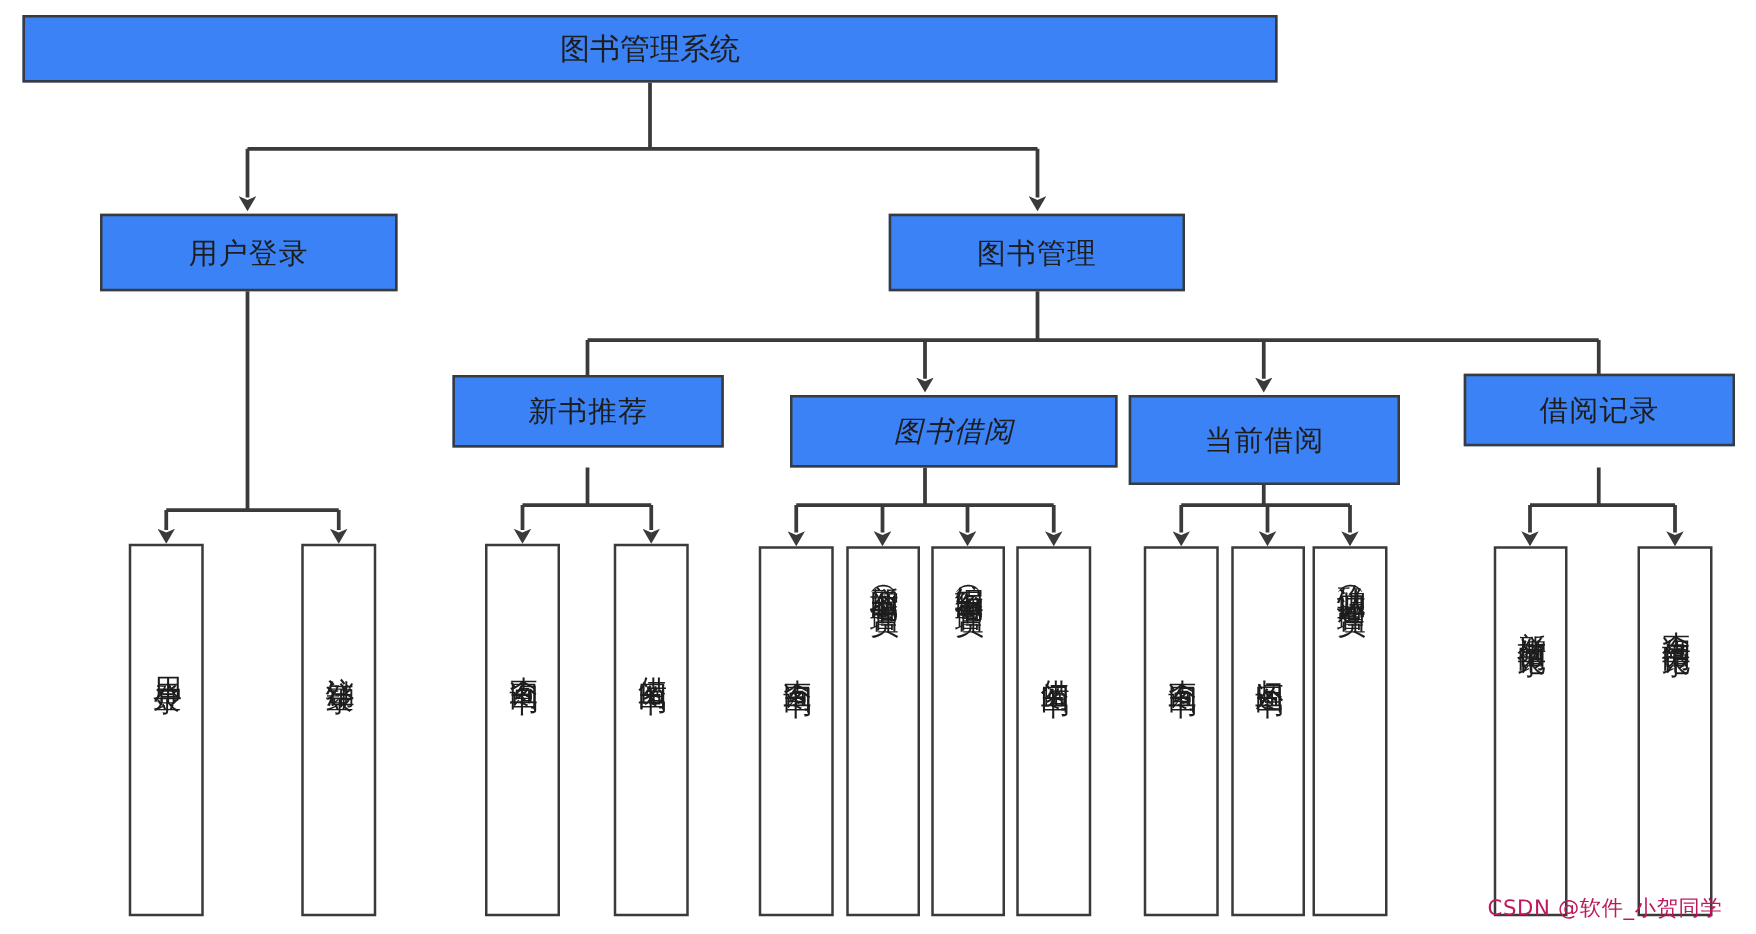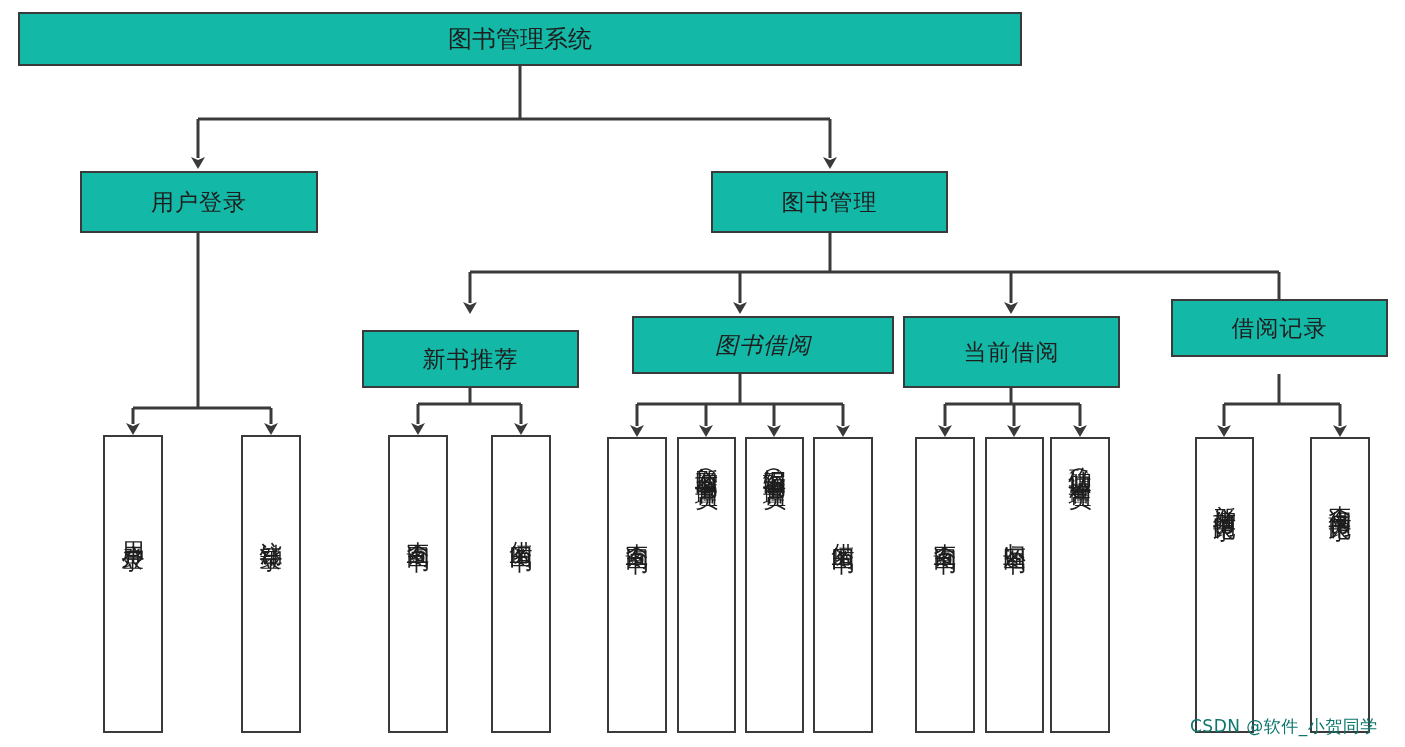--- a/index.html
+++ b/index.html
@@ -21,21 +21,21 @@
     position: absolute;
     left: 0;
     top: 0;
     width: 1405px;
     height: 747px;
     pointer-events: none;
   }
   .node {
     position: absolute;
     box-sizing: border-box;
-    background: #14b8a6;
+    background: #3b82f6;
     border: 2.5px solid #3a3a3a;
     display: flex;
     align-items: center;
     justify-content: center;
     color: #1d1d1d;
   }
   .node.horiz {
     font-size: 23px;
     letter-spacing: 1px;
   }
@@ -58,21 +58,21 @@
     text-orientation: upright;
     font-size: 23px;
     line-height: 1.18;
     letter-spacing: 3px;
     color: #1d1d1d;
     white-space: nowrap;
   }
   .watermark {
     position: absolute;
     font-size: 17px;
-    color: #0f766e;
+    color: #be185d;
     white-space: nowrap;
     letter-spacing: 0.5px;
   }
 </style>
 </head>
 <body>
 
 <div id="canvas">
 
   <svg id="wires" viewBox="0 0 1405 747">
@@ -129,21 +129,21 @@
     <span>图书管理系统</span>
   </div>
 
   <div class="node horiz" style="left:80px; top:171px; width:238px; height:62px;">
     <span>用户登录</span>
   </div>
   <div class="node horiz" style="left:711px; top:171px; width:237px; height:62px;">
     <span>图书管理</span>
   </div>
 
-  <div class="node horiz" style="left:362px; top:330px; width:217px; height:58px;font-family:Liberation Mono, monospace;">
+  <div class="node horiz" style="left:362px; top:300px; width:217px; height:58px;font-family:Liberation Mono, monospace;">
     <span>新书推荐</span>
   </div>
   <div class="node horiz" style="left:632px; top:316px; width:262px; height:58px;font-style:italic;">
     <span>图书借阅</span>
   </div>
   <div class="node horiz" style="left:903px; top:316px; width:217px; height:72px;">
     <span>当前借阅</span>
   </div>
   <div class="node horiz" style="left:1171px; top:299px; width:217px; height:58px;">
     <span>借阅记录</span>

